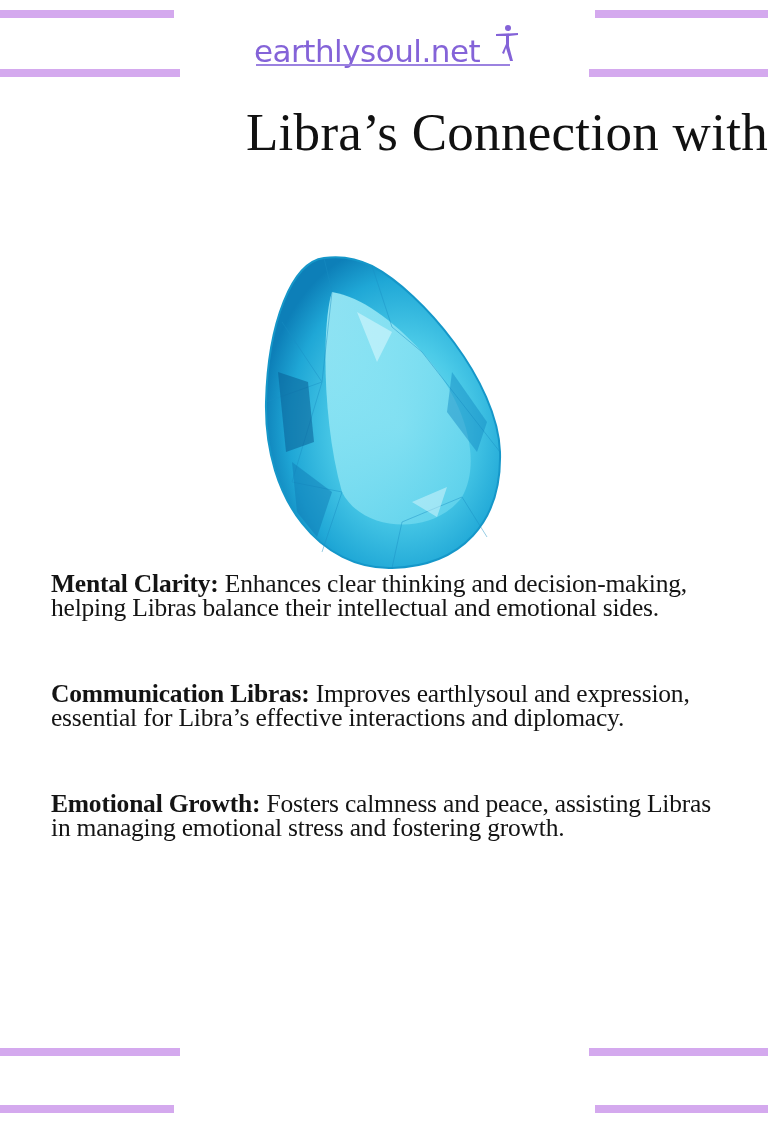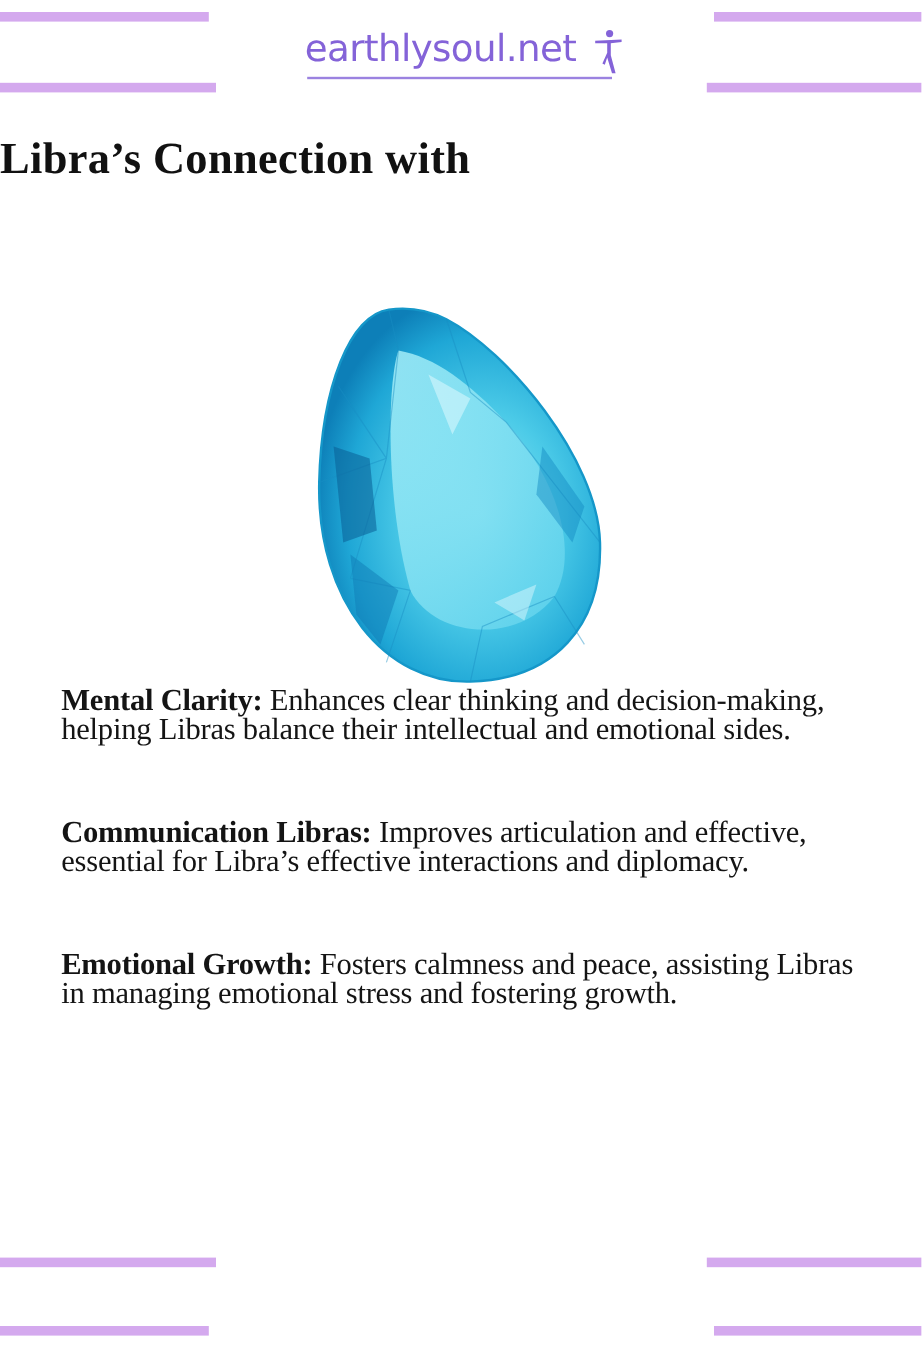--- a/index.html
+++ b/index.html
@@ -4,33 +4,33 @@
 <style>
   html, body { margin: 0; padding: 0; }
   body {
     width: 768px; height: 1125px; position: relative; overflow: hidden;
     background: #ffffff; color: #111111;
     font-family: "Liberation Serif", "DejaVu Serif", serif;
   }
   .bar { position: absolute; height: 8px; background: #d4a9ee; }
   .logo {
     position: absolute; left: 254px; top: 24px; width: 262px; height: 44px;
-    display: flex; align-items: flex-start; justify-content: flex-start;
+    display: flex; align-items: flex-end; justify-content: flex-start;
   }
   .logo-text {
     font-family: "DejaVu Sans", sans-serif; font-size: 31px; line-height: 34px;
     color: #8463d8; letter-spacing: -0.5px; font-weight: normal; white-space: nowrap;
   }
   .logo-underline {
     position: absolute; left: 2px; right: 6px; bottom: 2px; height: 2px; background: #9b82e0;
   }
   .logo-figure { position: absolute; }
   .title {
-    position: absolute; left: 0; right: 0; top: 104px; text-align: left;
-    font-size: 37px; line-height: 57px; font-weight: bold; margin: 0; color: #111;
+    position: absolute; left: 0; right: 0; top: 104px; text-align: right;
+    font-size: 53px; line-height: 57px; font-weight: normal; margin: 0; color: #111;
     letter-spacing: 0.3px;
   }
   .gem { position: absolute; left: 262px; top: 252px; width: 242px; height: 322px; }
   .content { position: absolute; left: 51px; top: 572px; width: 680px; }
   .para {
     margin: 0 0 38px 0; font-size: 25.5px; line-height: 24px; color: #141414;
     letter-spacing: -0.2px; height: 72px;
   }
   .para b { font-weight: bold; }
 </style>
@@ -90,18 +90,18 @@
 
   <path d="M95 60 L130 80 L115 110 Z" fill="#e6fbff" opacity="0.5"></path>
   <path d="M150 250 L185 235 L175 265 Z" fill="#e6fbff" opacity="0.45"></path>
 </svg>
 
 <div class="content">
   <p class="para">
     <b>Mental Clarity:</b><span> Enhances clear thinking and decision-making, helping Libras balance their intellectual and emotional sides.</span>
   </p>
   <p class="para">
-    <b>Communication Libras:</b><span> Improves articulation and effective, essential for Libra’s effective interactions and diplomacy.</span>
+    <b>Communication Libras:</b><span> Improves earthlysoul and expression, essential for Libra’s effective interactions and diplomacy.</span>
   </p>
   <p class="para">
     <b>Emotional Growth:</b><span> Fosters calmness and peace, assisting Libras in managing emotional stress and fostering growth.</span>
   </p>
 </div>
 
 </body></html>

